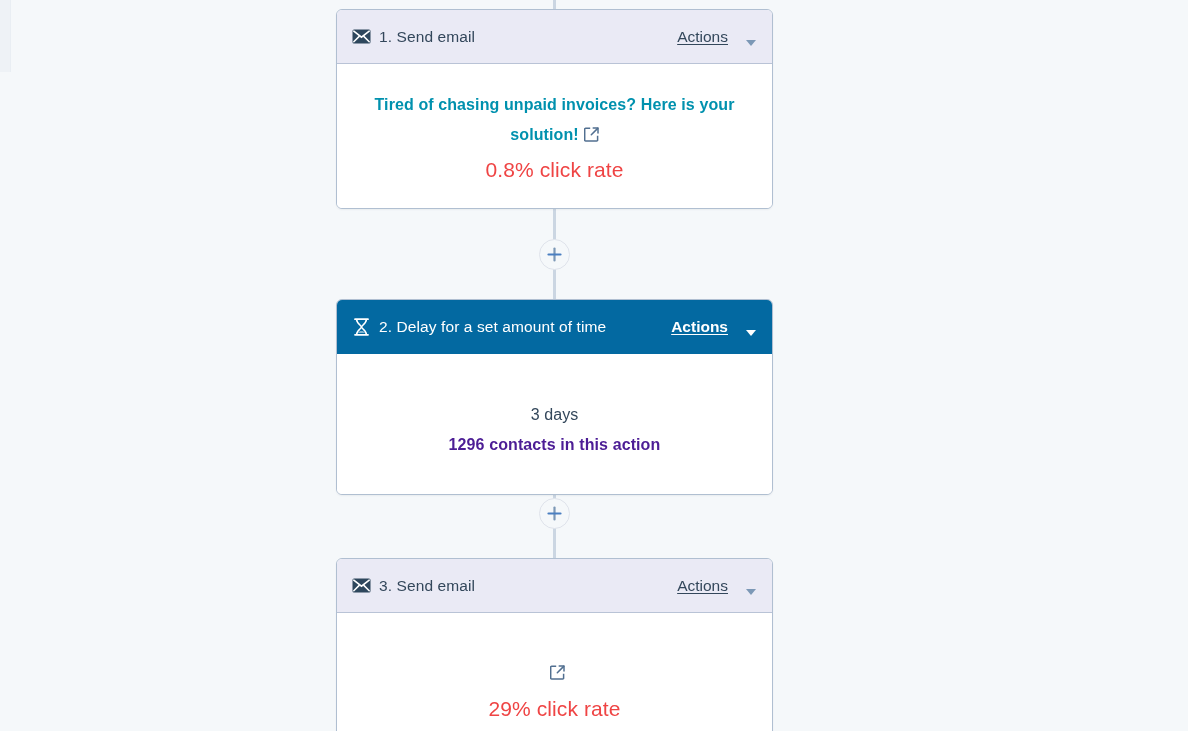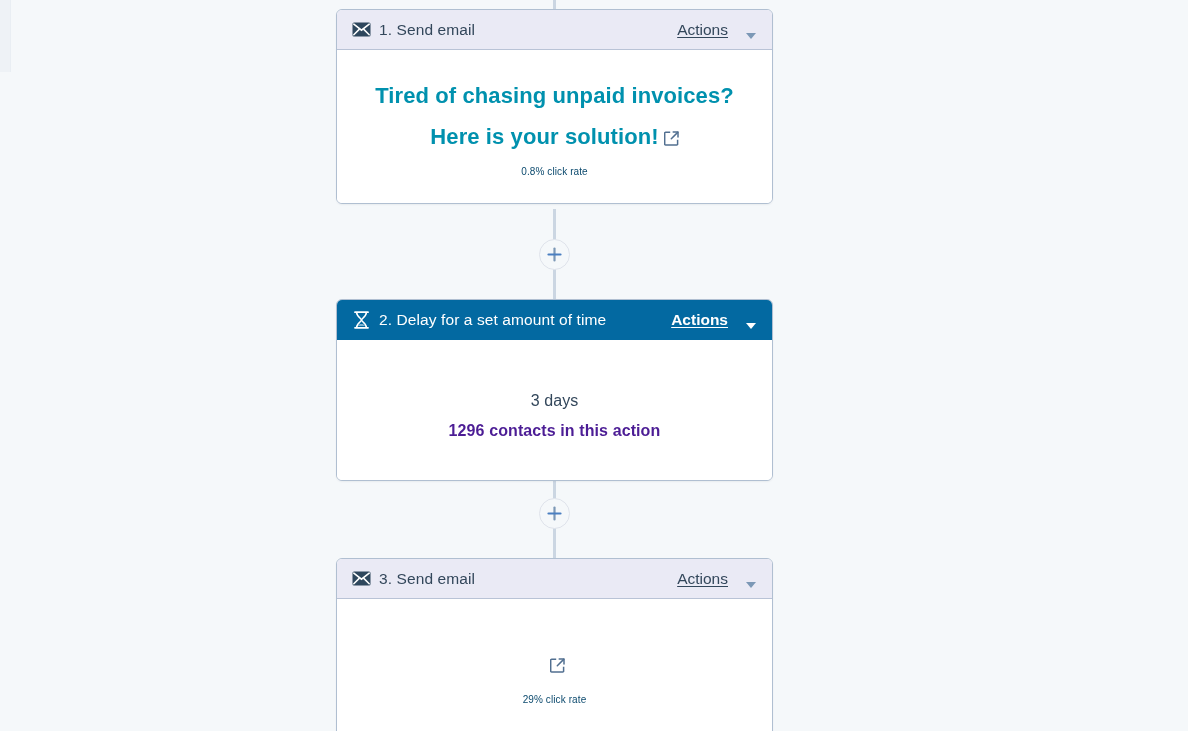--- a/index.html
+++ b/index.html
@@ -45,21 +45,21 @@
     width: 437px;
     box-sizing: border-box;
     border: 1px solid #b0bfd1;
     border-radius: 6px;
     background: #ffffff;
     overflow: hidden;
     box-shadow: 0 1px 2px rgba(33, 49, 60, 0.06);
   }
 
   .card-header {
-    height: 40px;
+    height: 54px;
     box-sizing: border-box;
     display: flex;
     align-items: center;
     padding: 0 16px 0 14px;
   }
   .card-header.email {
     background: #eaeaf5;
     border-bottom: 1px solid #b9c3d6;
   }
   .card-header.delay {
@@ -117,38 +117,38 @@
     border-top-color: #ffffff;
   }
 
   .card-body {
     background: #ffffff;
     text-align: center;
     padding: 26px 30px 26px;
   }
 
   .email-subject {
-    font-size: 22px;
+    font-size: 16px;
     font-weight: 700;
     color: #0091ae;
     line-height: 1.85;
     letter-spacing: 0.1px;
     cursor: pointer;
   }
   .ext-link-icon {
     display: inline-block;
     vertical-align: -2px;
     margin-left: 5px;
   }
   .ext-link-icon svg { display: block; }
 
   .click-rate {
     margin-top: 9px;
-    font-size: 10px;
-    color: #0c4a6e;
+    font-size: 21px;
+    color: #ef4444;
     letter-spacing: 0.1px;
   }
 
   .delay-value {
     font-size: 16px;
     color: #33475b;
     letter-spacing: 0.1px;
   }
   .delay-contacts {
     margin-top: 12px;

